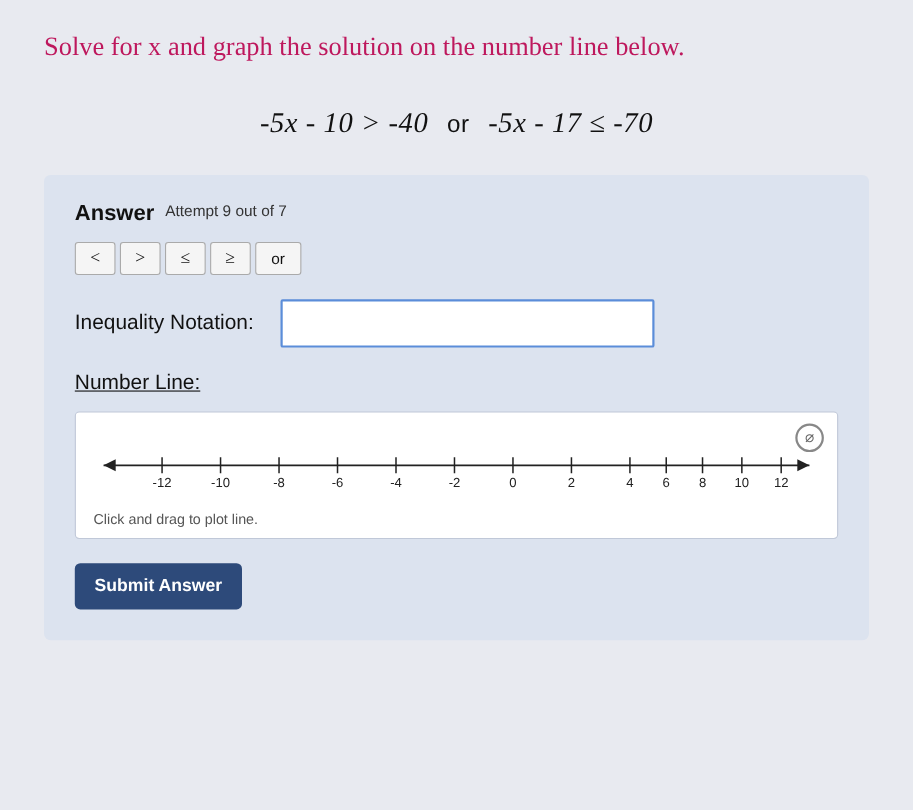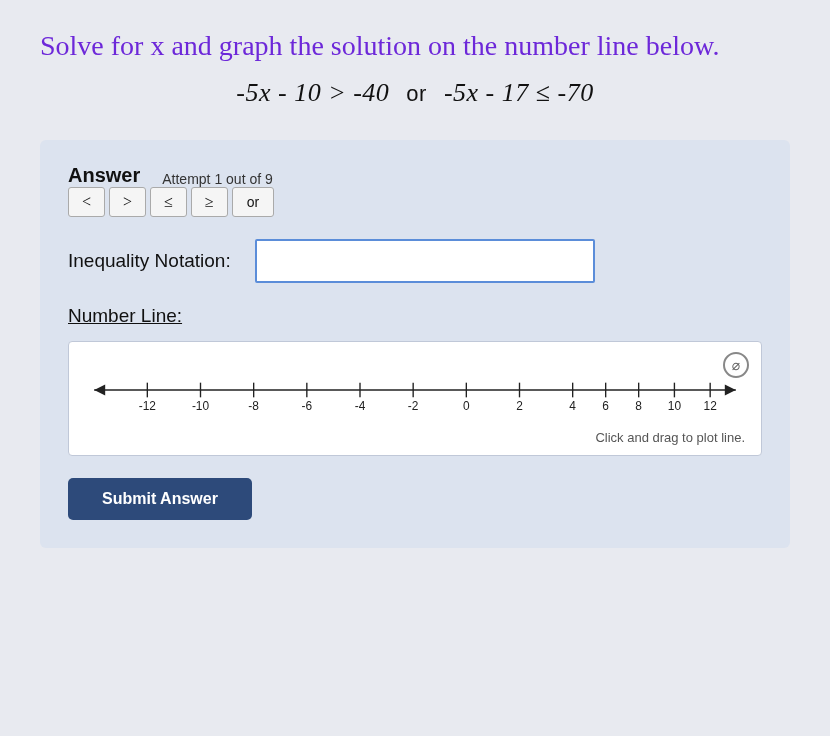--- a/index.html
+++ b/index.html
@@ -5,24 +5,24 @@
     * { box-sizing: border-box; margin: 0; padding: 0; }
     body {
       background: #e8eaf0;
       font-family: Georgia, 'Times New Roman', serif;
       width: 830px;
       min-height: 736px;
       padding: 30px 40px;
       color: #111;
     }
     .problem-title {
-      font-size: 28px;
-      margin-bottom: 16px;
+      font-size: 24px;
+      margin-bottom: 40px;
       font-family: Georgia, serif;
-      color: #6d28d9;
+      color: #be185d;
     }
     .equation-row {
       text-align: center;
       font-size: 26px;
       margin-bottom: 32px;
       font-style: italic;
       letter-spacing: 0.5px;
     }
     .equation-row .or-word {
       font-style: normal;
@@ -30,23 +30,23 @@
       font-size: 22px;
       margin: 0 10px;
     }
     .answer-box {
       background: #dce3ef;
       border-radius: 6px;
       padding: 24px 28px 28px 28px;
     }
     .answer-header {
       display: flex;
-      align-items: flex-end;
-      gap: 22px;
-      margin-bottom: 0;
+      align-items: flex-start;
+      gap: 10px;
+      margin-bottom: 14px;
     }
     .answer-label {
       font-size: 20px;
       font-weight: bold;
       font-family: Arial, sans-serif;
     }
     .attempt-text {
       font-size: 14px;
       font-family: Arial, sans-serif;
       color: #333;
@@ -123,31 +123,31 @@
       justify-content: center;
       cursor: pointer;
       font-size: 14px;
       color: #666;
     }
     .number-line-svg-wrap {
       width: 100%;
       overflow: visible;
     }
     .click-drag-text {
-      text-align: right;
+      text-align: left;
       font-size: 13px;
       font-family: Arial, sans-serif;
       color: #555;
       margin-top: 6px;
     }
     .submit-btn {
       background: #2d4a7a;
       color: white;
       border: none;
-      padding: 12px 34px;
+      padding: 12px 18px;
       font-size: 16px;
       font-family: Arial, sans-serif;
       font-weight: bold;
       border-radius: 5px;
       cursor: pointer;
     }
   </style>
 </head>
 <body>
 
@@ -157,21 +157,21 @@
   <span>-5x - 10 &gt; -40</span>
   <span class="or-word">or</span>
   <span>-5x - 17 ≤ -70</span>
 </div>
 
 <div class="answer-box">
 
   
   <div class="answer-header">
     <span class="answer-label">Answer</span>
-    <span class="attempt-text">Attempt 1 out of 9</span>
+    <span class="attempt-text">Attempt 9 out of 7</span>
   </div>
 
   
   <div class="symbol-buttons">
     <button class="sym-btn">&lt;</button>
     <button class="sym-btn">&gt;</button>
     <button class="sym-btn">≤</button>
     <button class="sym-btn">≥</button>
     <button class="sym-btn or-btn">or</button>
   </div>

